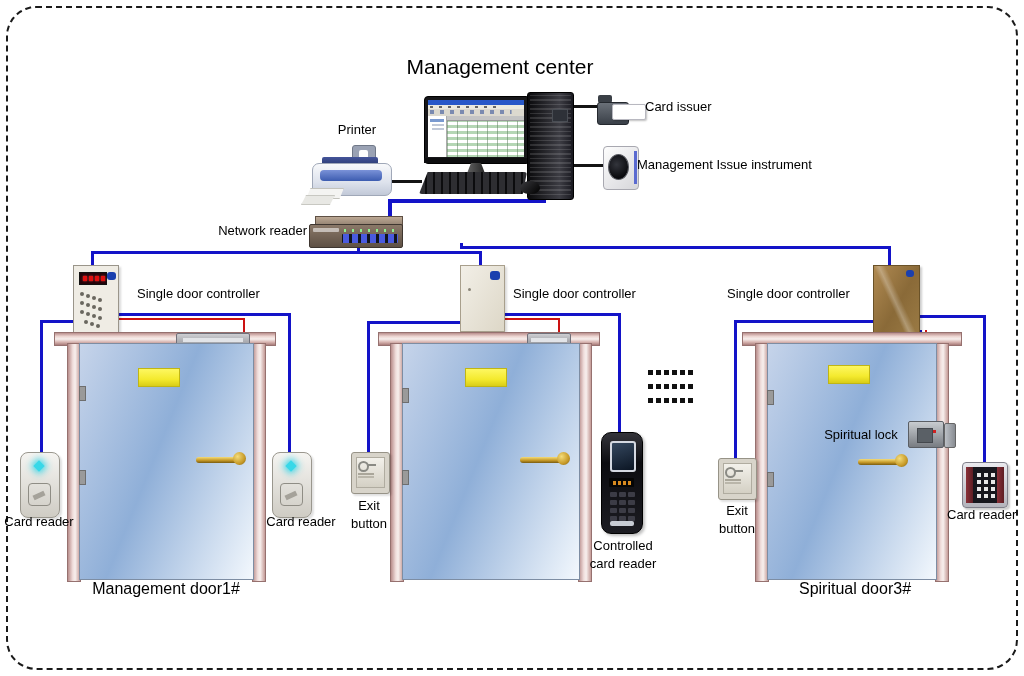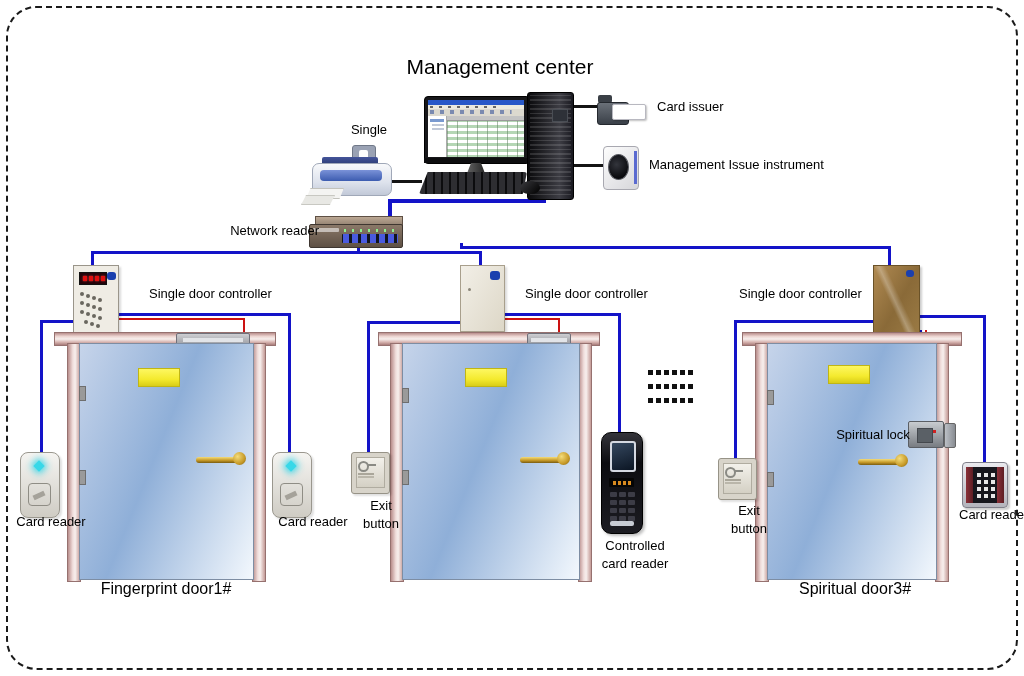--- a/index.html
+++ b/index.html
@@ -1,19 +1,19 @@
 <!DOCTYPE html>
 <html><head>
 <meta charset="utf-8">
 <style>
   html,body{margin:0;padding:0;background:#fff;}
   #canvas{position:relative;width:1024px;height:676px;background:#fff;overflow:hidden;
           font-family:"Liberation Sans",sans-serif;color:#000;}
   
-  .lbl{position:absolute;font-size:13px;line-height:1.3;color:#000;white-space:nowrap;padding-left:12px;}
+  .lbl{position:absolute;font-size:13px;line-height:1.3;color:#000;white-space:nowrap;}
   .lbl.c{text-align:center;}
   .lbl.r{text-align:right;}
   .cap{position:absolute;font-size:16px;color:#000;text-align:center;white-space:nowrap;}
   .title{position:absolute;font-size:21px;color:#000;text-align:center;white-space:nowrap;}
   
   .wb{position:absolute;background:#1313c8;}
   .wr{position:absolute;background:#cc1212;}
   .wk{position:absolute;background:#141414;}
   
   .frame{position:absolute;left:6px;top:6px;width:1008px;height:660px;
@@ -202,21 +202,21 @@
   <div class="wr" style="left:925px;top:330px;width:2px;height:93px;"></div>
 
   <div class="printer-arm">
       <i></i>
     </div>
   <div class="printer-slot"></div>
   <div class="printer-body"></div>
   <div class="printer-band"></div>
   <div class="printer-out"></div>
   <div class="printer-out2"></div>
-  <div class="lbl c" style="left:312px;top:122px;width:90px;">Single</div>
+  <div class="lbl c" style="left:312px;top:122px;width:90px;">Printer</div>
 
   <div class="monitor"></div>
   <div class="screen">
     <div class="app-title"></div>
     <div class="app-menu"></div>
     <div class="app-tool"></div>
     <div class="app-body">
       <div class="app-tree">
           <i></i>
           <em></em>
@@ -269,21 +269,21 @@
     </div>
   <div class="lbl c" style="left:150px;top:348px;width:102px;">Magnetic lock</div>
   <div class="post" style="left:67px;top:343px;height:237px;"></div>
   <div class="post" style="left:252px;top:343px;height:237px;"></div>
   <div class="panel" style="left:79px;top:343px;width:173px;height:235px;"></div>
   <div class="hinge" style="left:79px;top:386px;"></div>
   <div class="hinge" style="left:79px;top:470px;"></div>
   <div class="sign" style="left:138px;top:368px;"></div>
   <div class="hbar" style="left:196px;top:457px;"></div>
   <div class="hplate" style="left:233px;top:452px;"></div>
-  <div class="cap" style="left:66px;top:580px;width:200px;">Fingerprint door1#</div>
+  <div class="cap" style="left:66px;top:580px;width:200px;">Management door1#</div>
 
   <div class="reader" style="left:20px;top:452px;">
     <span class="led"></span>
     <span class="glyph">
         <i></i>
       </span>
   </div>
   <div class="lbl c" style="left:0px;top:514px;width:78px;">Card reader</div>
   <div class="reader" style="left:272px;top:452px;">
     <span class="led"></span>

